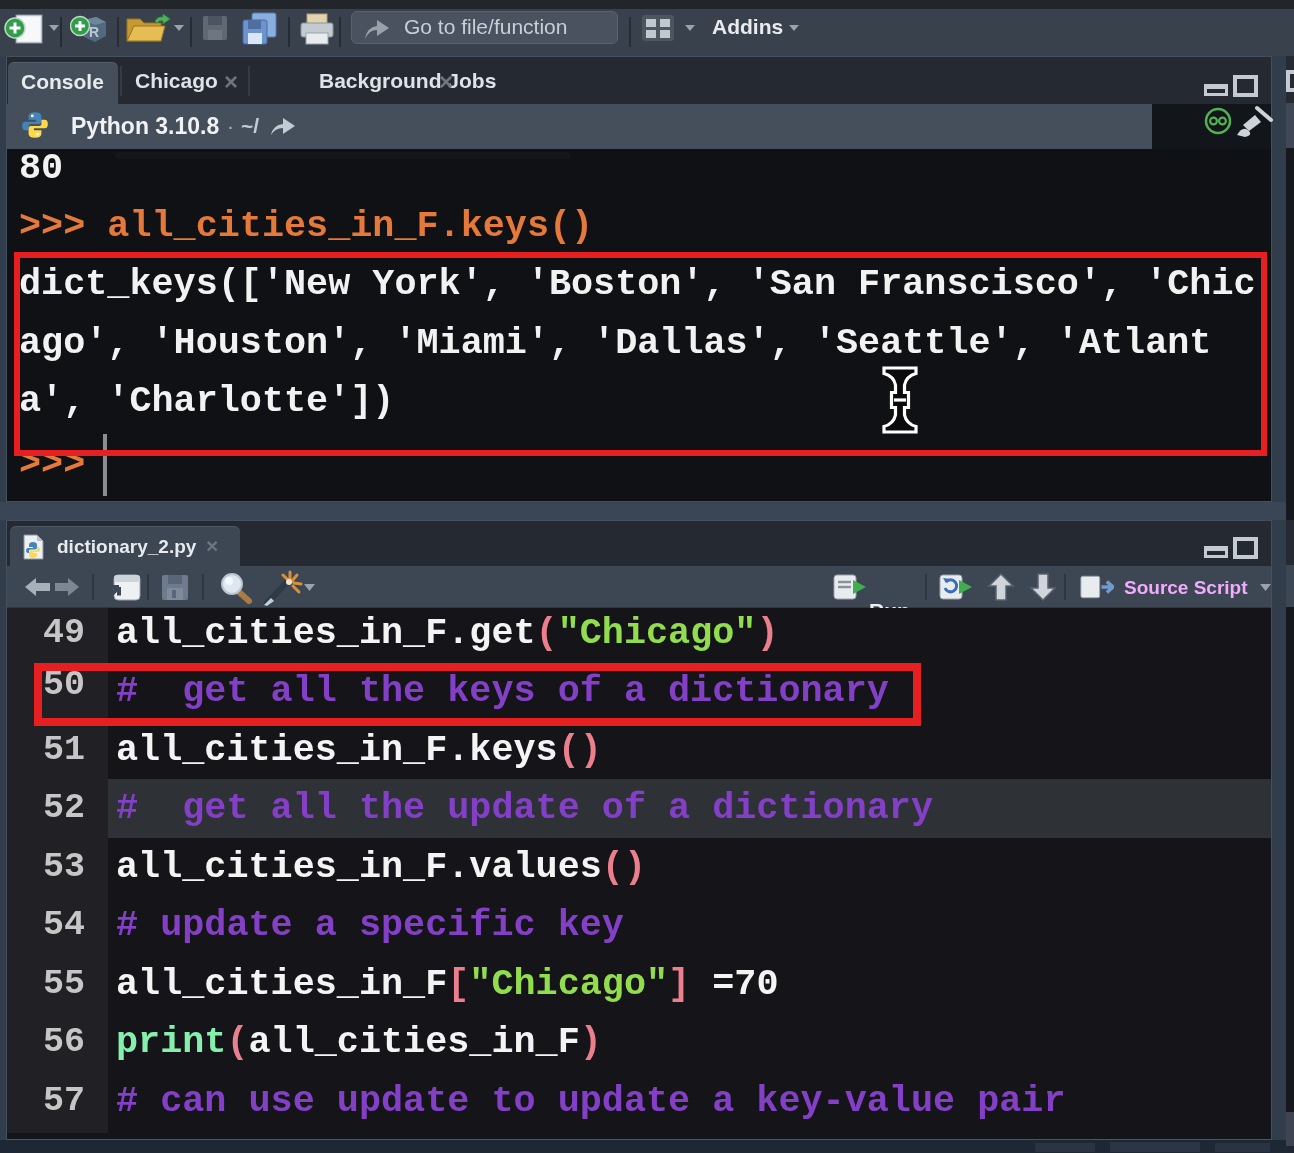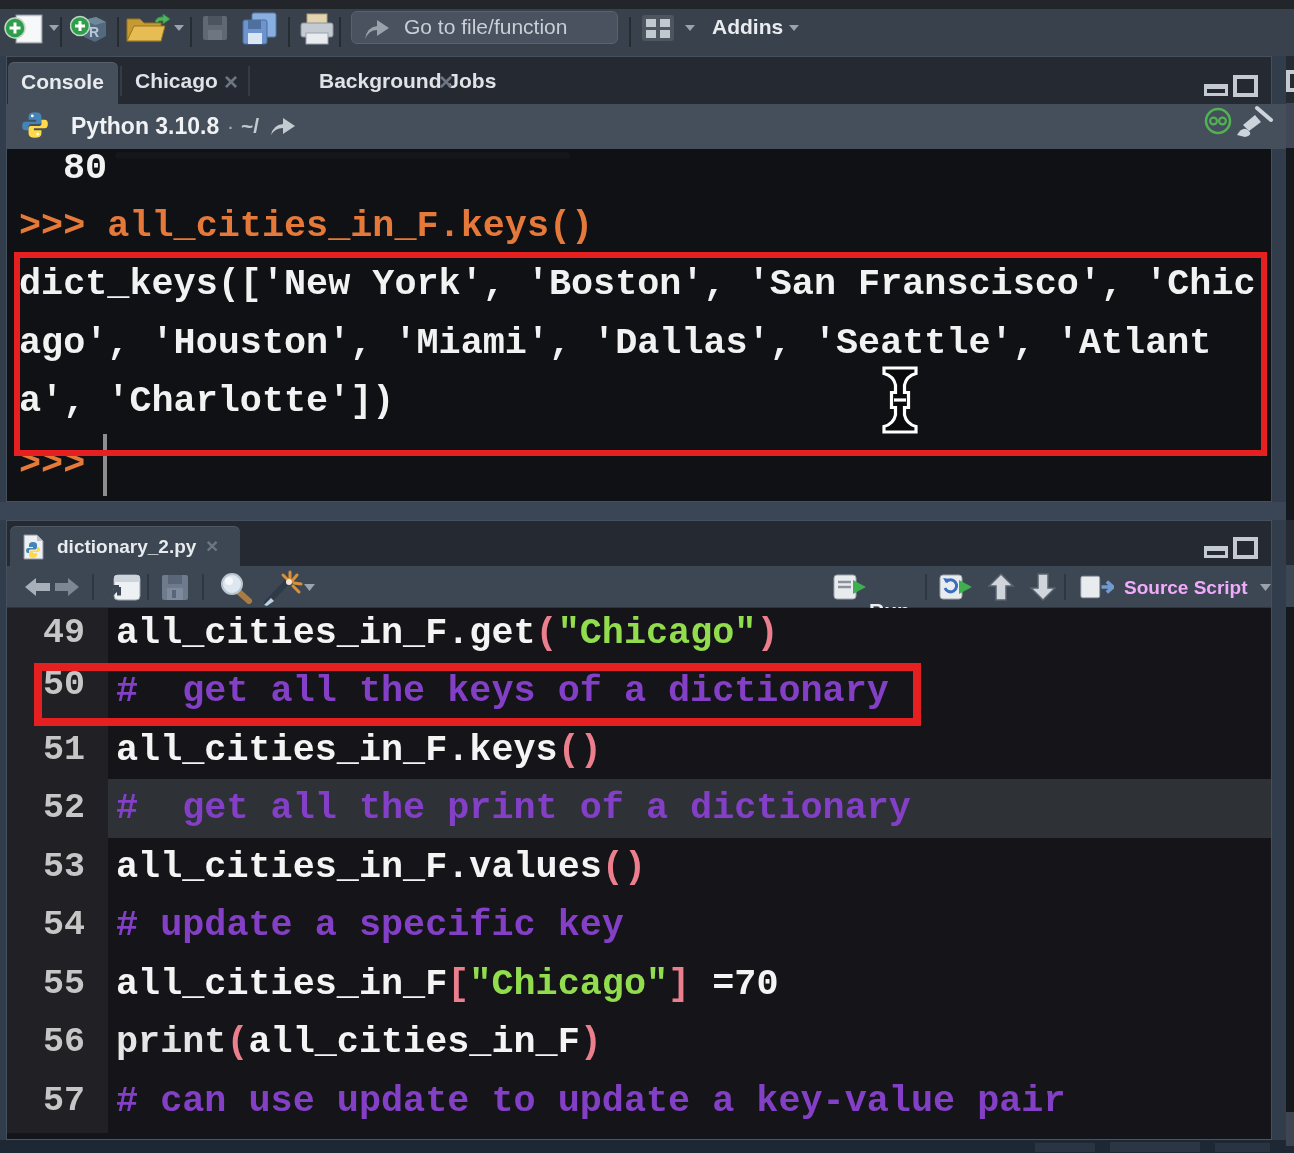--- a/index.html
+++ b/index.html
@@ -21,36 +21,36 @@
   #editorpane{left:6px;top:520px;width:1266px;height:620px;}
   .tabbar{left:0;top:0;width:1264px;height:47px;background:#252a32;}
   .tab-active{box-sizing:border-box;border-radius:6px 6px 0 0;box-shadow:inset 0 1px 0 rgba(255,255,255,0.10);}
   .tablabel{font-size:21px;font-weight:700;color:#e8ebee;}
   .tabx{font-size:24px;font-weight:700;color:#6d7681;}
   .tabsep{width:2px;height:30px;background:#343b44;top:9px;}
   
   .minbar{width:24px;height:12px;border:3px solid #c3cad2;border-top-width:5px;box-sizing:border-box;background:transparent;}
   .maxsq{width:25px;height:22px;border:4px solid #c3cad2;box-sizing:border-box;}
   
-  #pyrow{left:0;top:47px;width:1288px;height:45px;background:#454f5b;}
+  #pyrow{left:0;top:47px;width:1145px;height:45px;background:#454f5b;}
   #consoleout{left:0;top:92px;width:1264px;height:352px;background:#101114;overflow:hidden;}
   .cline{position:absolute;left:12px;height:59px;line-height:59px;font-size:36.8px;white-space:pre;font-family:"Liberation Mono",monospace;font-weight:700;}
   .orange{color:#e5793a;}
   .cwhite{color:#f2f2f2;}
   
   #edtoolbar{left:0;top:45px;width:1264px;height:42px;background:#3d4653;border-bottom:1px solid #2f363f;box-sizing:border-box;}
   #codearea{left:0;top:87px;width:1264px;height:525px;background:#151519;overflow:hidden;}
   #gutter{position:absolute;left:0;top:0;width:101px;height:525px;background:#212125;}
   .lnum{position:absolute;width:78px;text-align:right;height:59px;line-height:59px;
         font-family:"Liberation Mono",monospace;font-weight:700;font-size:35px;color:#c6c6c6;}
   .codeline{position:absolute;left:109px;height:59px;line-height:59px;font-size:36.8px;white-space:pre;color:#f4f4f4;}
   .pk{color:#ec7f8d;}  
   .grn{color:#92dd4d;} 
   .pur{color:#8340c6;} 
-  .yel{color:#e5e5e5;} 
+  .yel{color:#86efac;} 
   .redrect{position:absolute;border-style:solid;border-color:#e62020;}
   
   #statusbar{left:0;top:592px;width:1264px;height:28px;background:#3e4551;border-top:1px solid #4d5560;box-sizing:border-box;margin-top:26px;}
   
   #bottomstrip{left:0;top:1140px;width:1294px;height:13px;background:#1e2734;}
   
   .sliver{left:1286px;width:8px;}
 </style>
 </head>
 <body>
@@ -167,21 +167,21 @@
       <circle cx="10.5" cy="15" r="3.4" fill="none" stroke="#52b152" stroke-width="2.2"></circle>
       <circle cx="19.5" cy="15" r="3.4" fill="none" stroke="#52b152" stroke-width="2.2"></circle>
     </svg>
     <svg class="abs" style="left:1226px;top:1px" width="40" height="36" viewBox="0 0 40 36">
       <path d="M24 3 L38 15" stroke="#cdd3da" stroke-width="4" stroke-linecap="round"></path>
       <path d="M10 20 L22 10 L28 17 L16 26 Z" fill="#cdd3da"></path>
       <path d="M4 30 Q10 20 16 26 Q20 30 12 32 Z" fill="#cdd3da"></path>
     </svg>
   </div>
   <div class="abs" id="consoleout">
-    <div class="cline cwhite" style="top:-10px;margin-left:44px;">80</div>
+    <div class="cline cwhite" style="top:-10px;">80</div>
     <div class="abs" style="left:108px;top:3px;width:455px;height:7px;background:rgba(160,160,165,0.035);border-radius:4px;"></div>
     <div class="cline orange" style="top:48px;">&gt;&gt;&gt; all_cities_in_F.keys()</div>
     <div class="cline cwhite" style="top:106px;">dict_keys(['New York', 'Boston', 'San Franscisco', 'Chic</div>
     <div class="cline cwhite" style="top:165px;">ago', 'Houston', 'Miami', 'Dallas', 'Seattle', 'Atlant</div>
     <div class="cline cwhite" style="top:223px;">a', 'Charlotte'])</div>
     <div class="cline orange" style="top:286px;">&gt;&gt;&gt;</div>
     <div style="position:absolute;left:96px;top:285px;width:4px;height:62px;background:#8d8d8d;"></div>
     <div class="redrect" style="left:7px;top:103px;width:1241px;height:192px;border-width:6px;"></div>
     <svg class="abs" style="left:869px;top:215px" width="48" height="72" viewBox="0 0 48 72" id="ibeam">
       <path transform="translate(24,36)" d="M-16,-32 H16 V-26.5 Q6.5,-24 4.5,-15 V-7.5 H8.5 V7.5 H4.5 V15 Q6.5,24 16,26.5 V32 H-16 V26.5 Q-6.5,24 -4.5,15 V7.5 H-8.5 V-7.5 H-4.5 V-15 Q-6.5,-24 -16,-26.5 Z" fill="#0a0a0c" stroke="#ffffff" stroke-width="3.2" stroke-linejoin="miter"></path>
@@ -284,21 +284,21 @@
     <div class="lnum" style="top:113px;">51</div>
     <div class="lnum" style="top:171px;">52</div>
     <div class="lnum" style="top:230px;">53</div>
     <div class="lnum" style="top:288px;">54</div>
     <div class="lnum" style="top:347px;">55</div>
     <div class="lnum" style="top:405px;">56</div>
     <div class="lnum" style="top:464px;">57</div>
     <div class="codeline mono" style="top:-4px;">all_cities_in_F.get<span class="pk">(</span><span class="grn">"Chicago"</span><span class="pk">)</span></div>
     <div class="codeline mono pur" style="top:54px;">#  get all the keys of a dictionary</div>
     <div class="codeline mono" style="top:113px;">all_cities_in_F.keys<span class="pk">()</span></div>
-    <div class="codeline mono pur" style="top:171px;">#  get all the print of a dictionary</div>
+    <div class="codeline mono pur" style="top:171px;">#  get all the update of a dictionary</div>
     <div class="codeline mono" style="top:230px;">all_cities_in_F.values<span class="pk">()</span></div>
     <div class="codeline mono pur" style="top:288px;"># update a specific key</div>
     <div class="codeline mono" style="top:347px;">all_cities_in_F<span class="pk">[</span><span class="grn">"Chicago"</span><span class="pk">]</span> =70</div>
     <div class="codeline mono" style="top:405px;"><span class="yel">print</span><span class="pk">(</span>all_cities_in_F<span class="pk">)</span></div>
     <div class="codeline mono pur" style="top:464px;"># can use update to update a key-value pair</div>
     <div class="redrect" style="left:27px;top:55px;width:871px;height:47px;border-width:8px;"></div>
   </div>
   <div class="abs" id="statusbar">
     <div style="position:absolute;left:16px;top:1px;width:86px;height:26px;background:#454d59;border-top:1px solid #5a626d;box-sizing:border-box;"></div>
     <span style="position:absolute;left:25px;top:2px;font-size:21px;font-weight:700;color:#eef0f3;">52:1</span>

